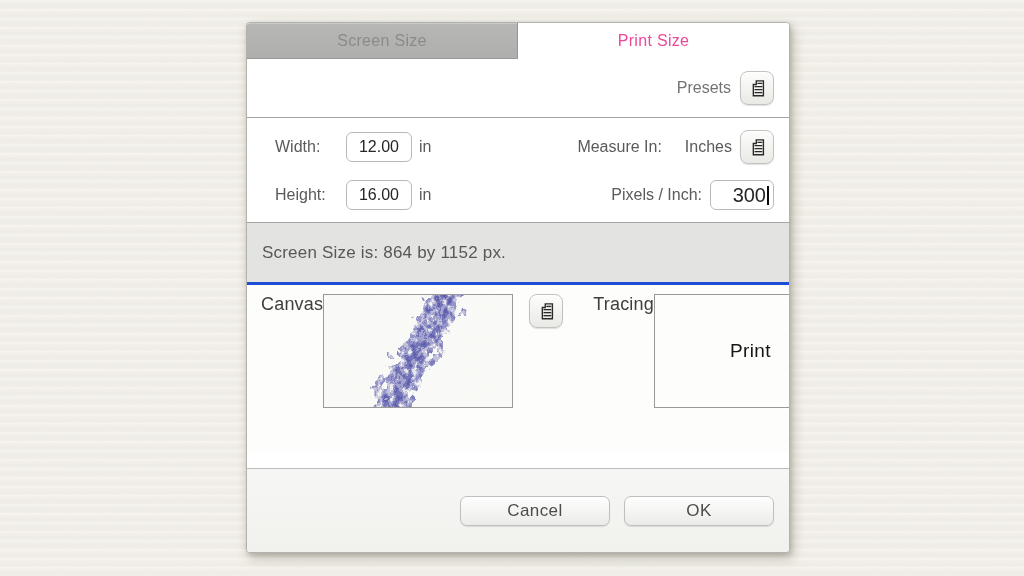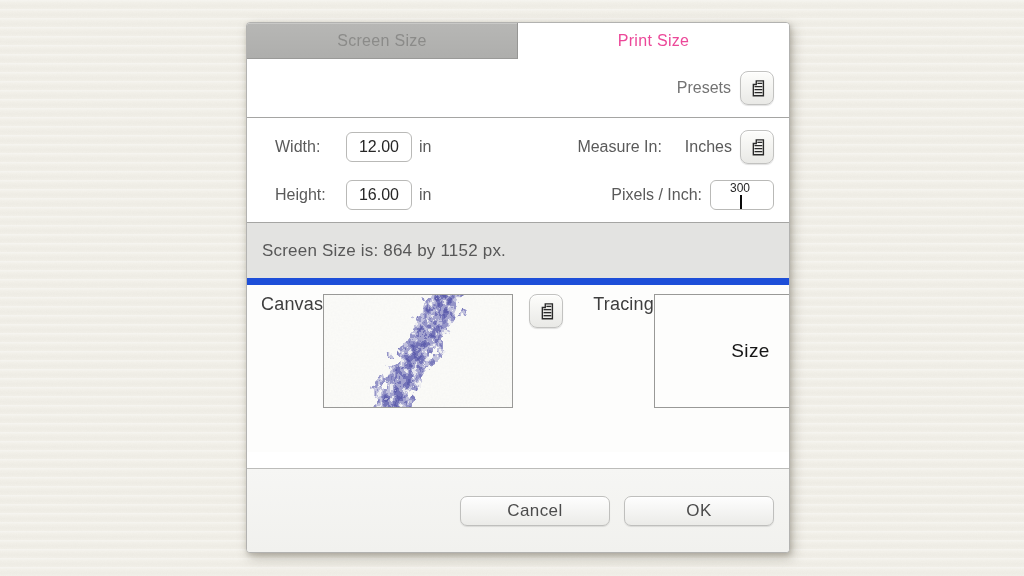--- a/index.html
+++ b/index.html
@@ -78,32 +78,32 @@
   .num-input {
     width: 66px; height: 30px;
     border: 1px solid #b9b9b7; border-radius: 6px;
     background: #fff; color: #262626;
     font-family: "Liberation Sans", sans-serif;
     font-size: 16px; text-align: center; outline: none;
   }
   .ppi-box {
     width: 64px; height: 30px;
     border: 1px solid #b9b9b7; border-radius: 6px;
-    background:#fff; color:#262626; font-size:12px;
+    background:#fff; color:#262626; font-size:20px;
     display:flex; align-items:center; justify-content:flex-end;
-    padding-right: 4px; cursor: text; flex-direction: column;
+    padding-right: 4px; cursor: text;
   }
   .caret { display:inline-block; width:2px; height:19px; background:#0a0a0a; margin-left:1px; animation: blink 1.1s steps(1) infinite; }
   @keyframes blink { 50% { opacity: 0; } }
   .mi-value { margin-left: 15px; }
 
   .status-bar {
     height: 62px; flex: 0 0 62px;
     background: #e3e3e1;
-    border-bottom: 7px solid #1d4ed8;
+    border-bottom: 3px solid #1d4ed8;
     display:flex; align-items:center; padding-left: 15px;
     font-size: 17px; color: #585858; letter-spacing: 0.2px;
   }
 
   .previews {
     height: 167px; flex: 0 0 167px;
     background: #fdfdfc;
     display:flex; gap: 30px; padding: 9px 15px 0 14px;
   }
   .preview-col { display:flex; flex-direction:row; }
@@ -255,21 +255,21 @@
             <line x1="9.3" y1="17.1" x2="17.8" y2="17.1" stroke="#2a2a2a" stroke-width="1.5"></line>
           </svg>
         </button>
       </div>
     </div>
 
     <div class="preview-col">
       <div class="preview-label">Tracing</div>
       <div class="preview-body">
         <div class="preview-frame tracing">
-          <span class="load-text">Size</span>
+          <span class="load-text">Print</span>
         </div>
         <button class="icon-btn">
           <svg width="22" height="22" viewBox="0 0 24 24">
             <path d="M8 8.2 L11.2 8.2 L11.2 4.2 L19 4.2 L19 20.5 L8 20.5 Z" fill="none" stroke="#2a2a2a" stroke-width="1.5"></path>
             <line x1="12.4" y1="7" x2="17.8" y2="7" stroke="#2a2a2a" stroke-width="1.5"></line>
             <line x1="9.3" y1="10.5" x2="17.8" y2="10.5" stroke="#2a2a2a" stroke-width="1.5"></line>
             <line x1="9.3" y1="13.8" x2="17.8" y2="13.8" stroke="#2a2a2a" stroke-width="1.5"></line>
             <line x1="9.3" y1="17.1" x2="17.8" y2="17.1" stroke="#2a2a2a" stroke-width="1.5"></line>
           </svg>
         </button>

